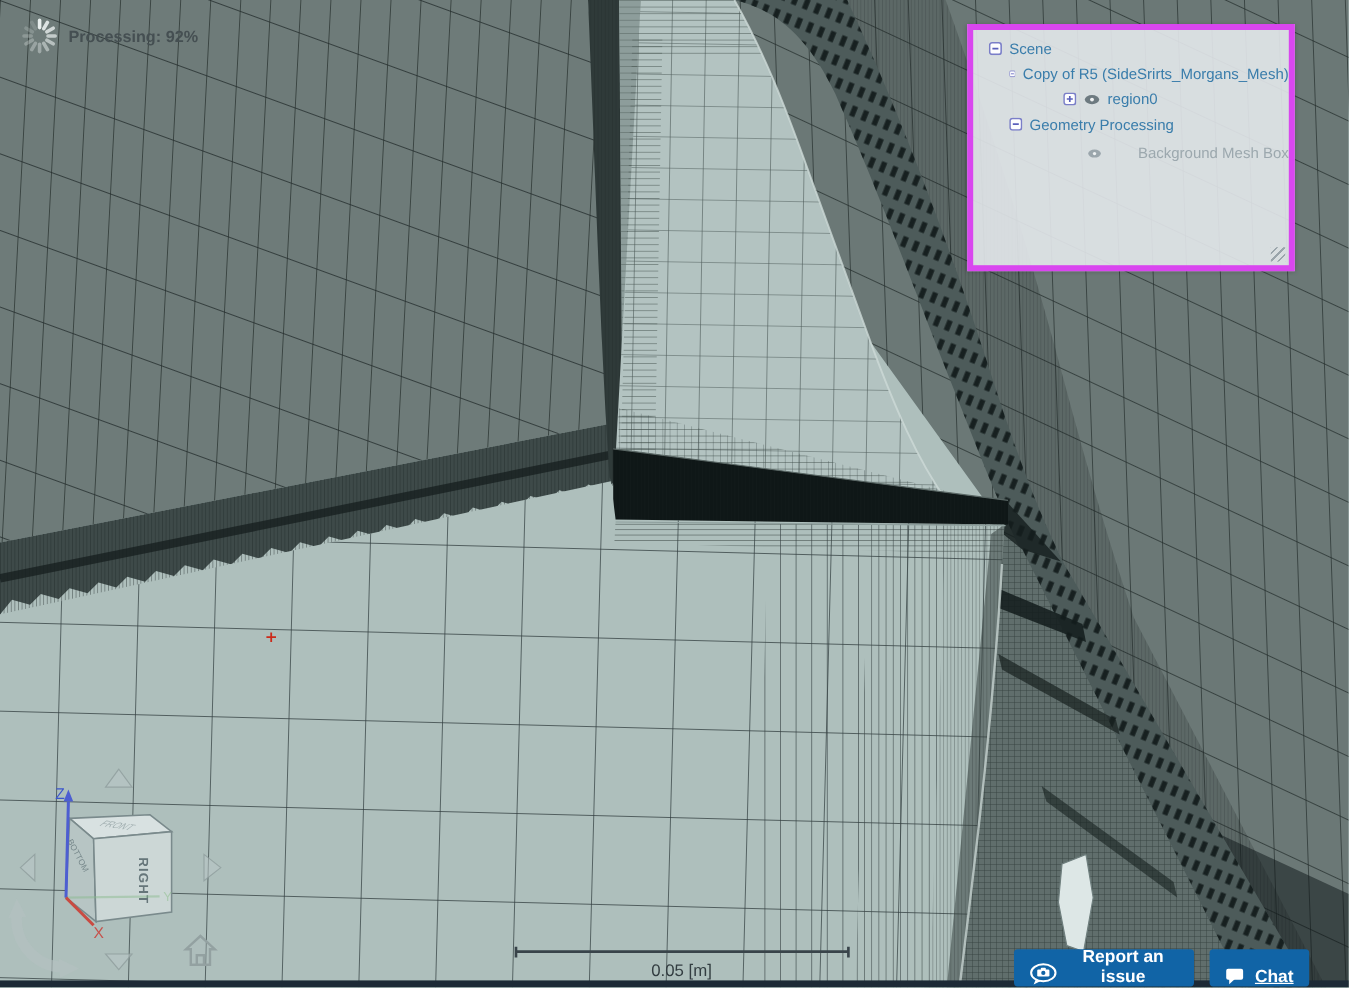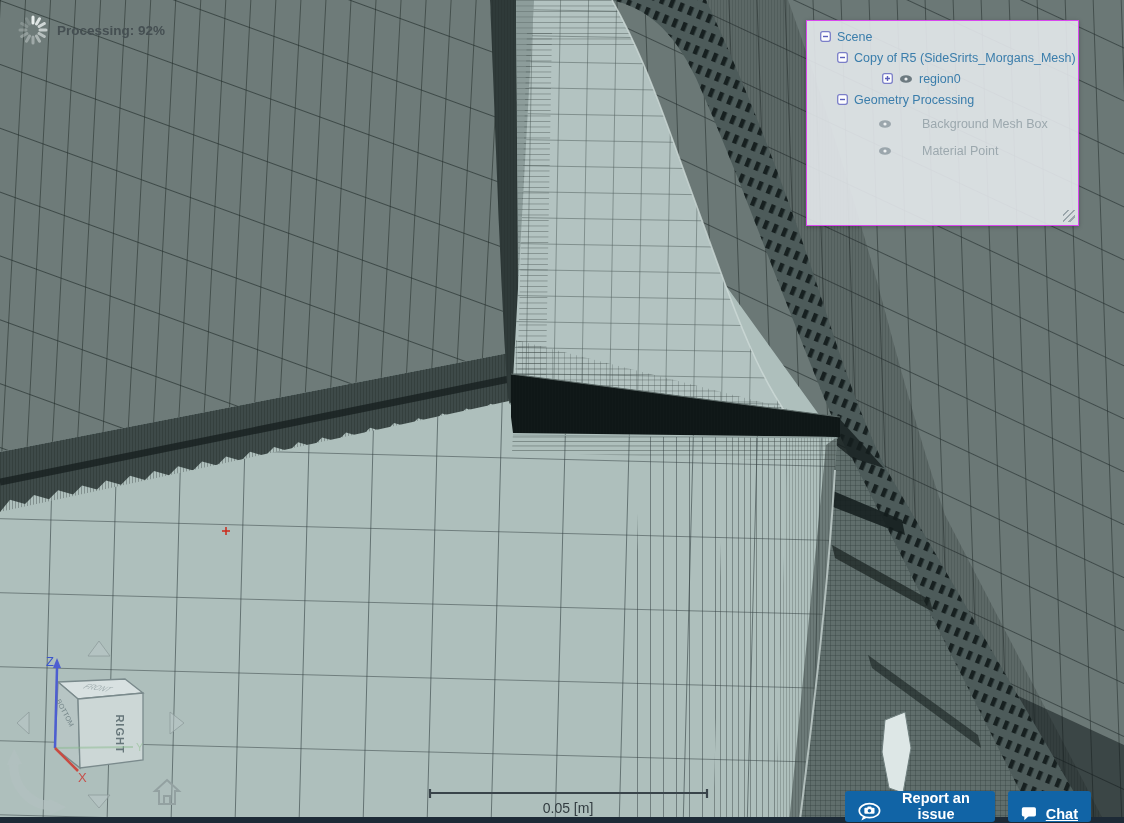--- a/index.html
+++ b/index.html
@@ -8,26 +8,26 @@
   svg{display:block;}
   
   #viewport{position:absolute;left:0;top:0;}
   
   .processing{position:absolute;left:17px;top:14px;display:flex;align-items:center;gap:8px;
               color:#454f52;font-size:13.5px;font-weight:bold;}
   .spin{animation:rot 1s steps(12) infinite;transform-origin:16px 16px;}
   @keyframes rot{to{transform:rotate(360deg);}}
   
   .tree-panel{position:absolute;left:806px;top:20px;width:273px;height:206px;
-      background:rgba(228,233,236,.9);border:1px solid #d946ef;box-sizing:border-box;
+      background:rgba(228,233,236,.9);border:5px solid #d946ef;box-sizing:border-box;
       box-shadow:0 1px 4px rgba(0,0,0,.25);padding-top:5px;font-size:12.5px;}
   .tree-row{display:flex;align-items:center;gap:6px;height:21px;color:#3a7dab;white-space:nowrap;}
   .tree-row.dim{color:#9ca8ae;height:27.5px;}
   .ind0{padding-left:13px;} .ind1{padding-left:30px;align-items:center;} .ind2{padding-left:47px;margin-left:28px;}
-  .ind2d{padding-left:71px;gap:30px;}
+  .ind2d{padding-left:95px;gap:30px;}
   .resize-handle{position:absolute;right:3px;bottom:3px;width:12px;height:12px;
       background:repeating-linear-gradient(135deg,transparent 0 3px,#9aa5ab 3px 4.5px);}
   
   .btn{position:absolute;top:791px;height:31px;background:#1164a6;border:none;border-radius:3px;
        color:#fff;font-family:"Liberation Sans",sans-serif;font-weight:bold;font-size:14.5px;
        display:flex;align-items:flex-end;gap:9px;padding:0 13px;box-sizing:border-box;cursor:pointer;}
   .btn-report{left:845px;width:150px;}
   .btn-chat{left:1008px;width:83px;text-decoration:underline;}
   .bottom-bar{position:absolute;left:0;top:817px;width:1124px;height:6px;background:#1d2a36;}
   
@@ -223,27 +223,20 @@
     </div>
 
     <div class="tree-row dim ind2d">
       <svg width="14" height="10" viewBox="0 0 14 10">
         <ellipse cx="7" cy="5" rx="6" ry="3.8" fill="#9ba6ac"></ellipse>
         <circle cx="7" cy="5" r="1.6" fill="#eef1f2"></circle>
       </svg>
       <span>Background Mesh Box</span>
     </div>
 
-    <div class="tree-row dim ind2d">
-      <svg width="14" height="10" viewBox="0 0 14 10">
-        <ellipse cx="7" cy="5" rx="6" ry="3.8" fill="#9ba6ac"></ellipse>
-        <circle cx="7" cy="5" r="1.6" fill="#eef1f2"></circle>
-      </svg>
-      <span>Material Point</span>
-    </div>
 
 
 
     <div class="resize-handle"></div>
   </div>
 
   <svg class="navcube" width="200" height="193" viewBox="0 0 200 193">
     <g fill="#b9c6c6" fill-opacity="0.55" stroke="#8a9898" stroke-opacity="0.7">
       <path d="M99,11 L88,26 H110 Z"></path>
       <path d="M17,93 L29,82 V104 Z"></path>

